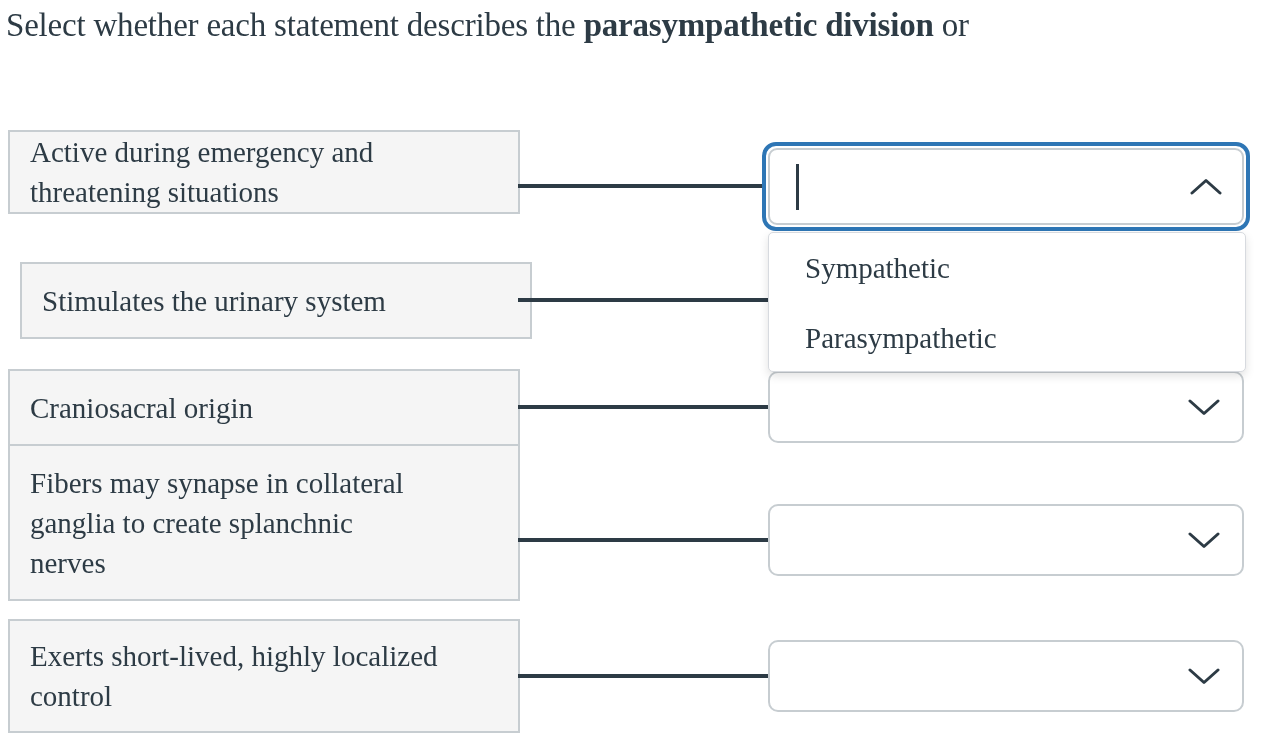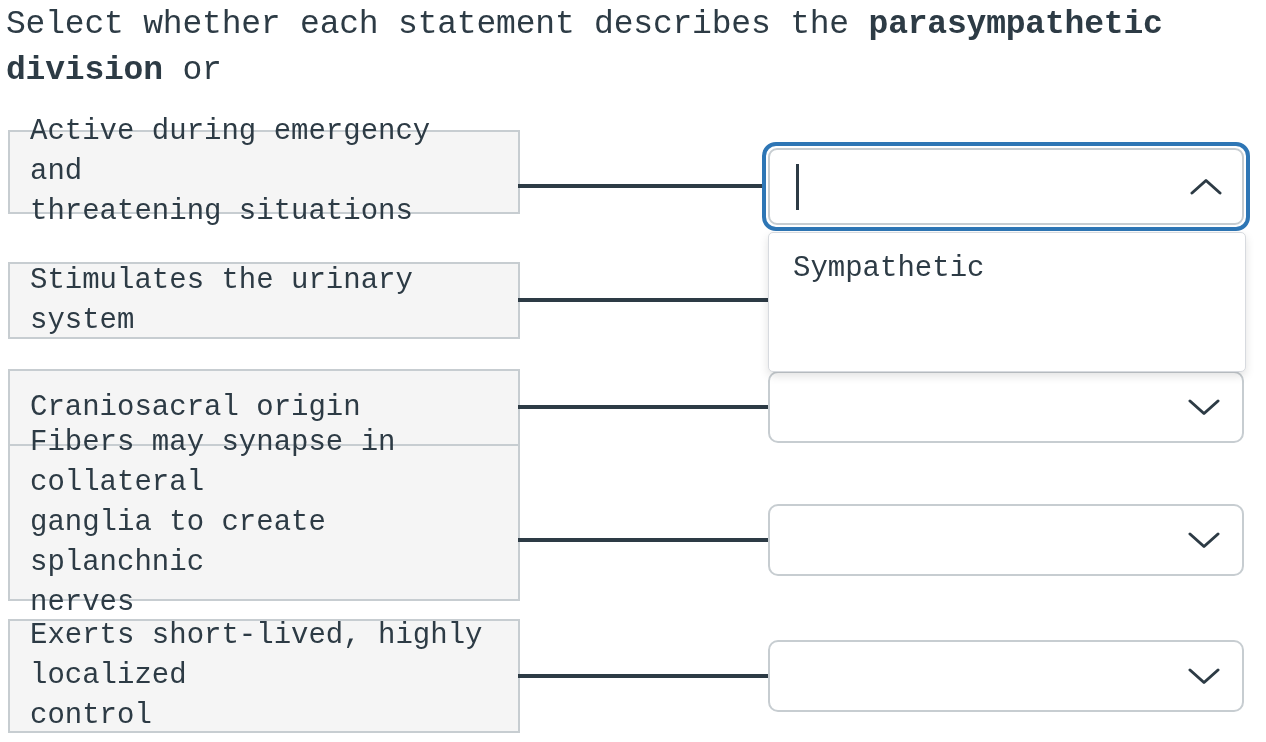--- a/index.html
+++ b/index.html
@@ -2,21 +2,21 @@
 <html><head>
 <meta charset="utf-8">
 <style>
   * { margin: 0; padding: 0; box-sizing: border-box; }
   html, body { background: #ffffff; }
   .page {
     position: relative;
     width: 1266px;
     height: 742px;
     background: #ffffff;
-    font-family: Liberation Mono, monospace;
+    font-family: Liberation Serif, serif;
     color: #2D3B45;
     overflow: hidden;
   }
 
   
   .question {
     position: absolute;
     left: 6px;
     top: 2px;
     width: 1254px;
@@ -38,24 +38,24 @@
     align-items: center;
     padding: 0 20px;
   }
   .stmt .stmt-text {
     font-size: 29px;
     line-height: 40px;
     white-space: pre-line;
     color: #2D3B45;
   }
   .stmt1 { top: 130px; height: 84px; }
-  .stmt2 { top: 262px; height: 77px; }
+  .stmt2 { top: 262px; height: 77px; margin-left: 12px; }
   .stmt3 { top: 369px; height: 77px; }
   .stmt4 { top: 444px; height: 157px; }
-  .stmt5 { top: 619px; height: 114px; justify-content: center; }
+  .stmt5 { top: 619px; height: 114px; }
 
   
   .connector {
     position: absolute;
     left: 518px;
     width: 250px;
     height: 4px;
     background: #2D3B45;
     z-index: 1;
   }
@@ -145,20 +145,21 @@
     left: 768px;
     top: 232px;
     width: 478px;
     height: 140px;
     background: #ffffff;
     border: 1px solid #D7DADF;
     border-radius: 5px;
     box-shadow: 0 4px 10px rgba(0,0,0,0.12);
     z-index: 10;
     overflow: hidden;
+    padding-left: 12px;
   }
   .menu-item {
     height: 70px;
     display: flex;
     align-items: center;
     padding-left: 24px;
     font-size: 29px;
     color: #2D3B45;
     cursor: pointer;
   }
@@ -241,15 +242,16 @@
     <div class="combo-value"></div>
     <span class="chev">
       <svg width="32" height="17" viewBox="0 0 32 17">
           <polyline points="2,2 16,14.5 30,2" fill="none" stroke="#2D3B45" stroke-width="3" stroke-linecap="round" stroke-linejoin="round"></polyline>
         </svg>
     </span>
   </div>
 
   <div class="menu">
     <div class="menu-item">Sympathetic</div>
+    <div class="menu-item">Parasympathetic</div>
   </div>
 
 </div>
 
 </body></html>

